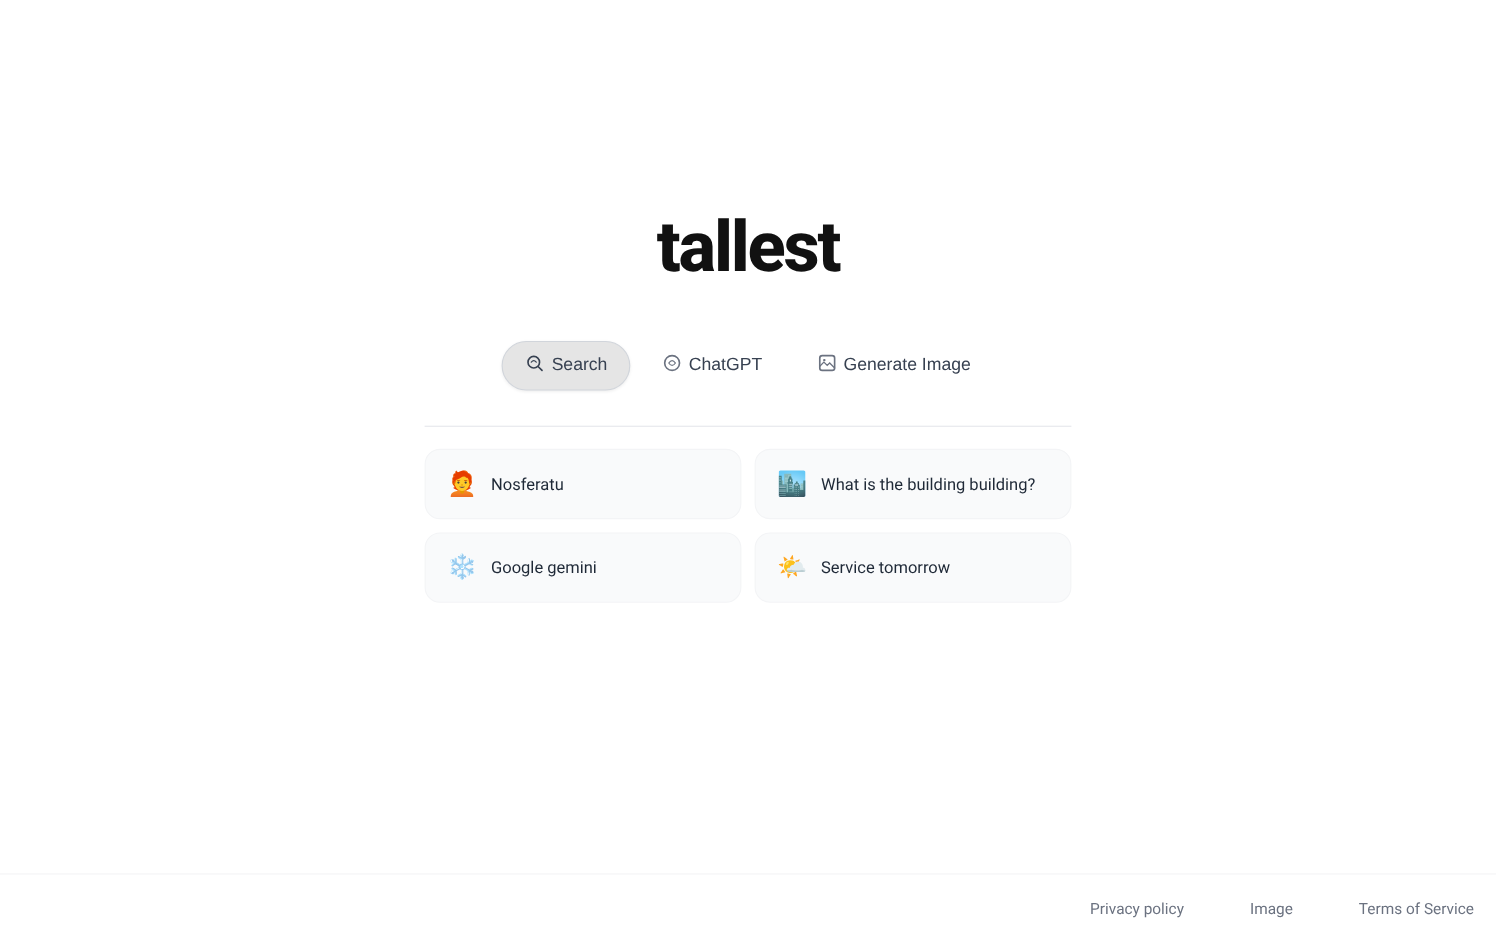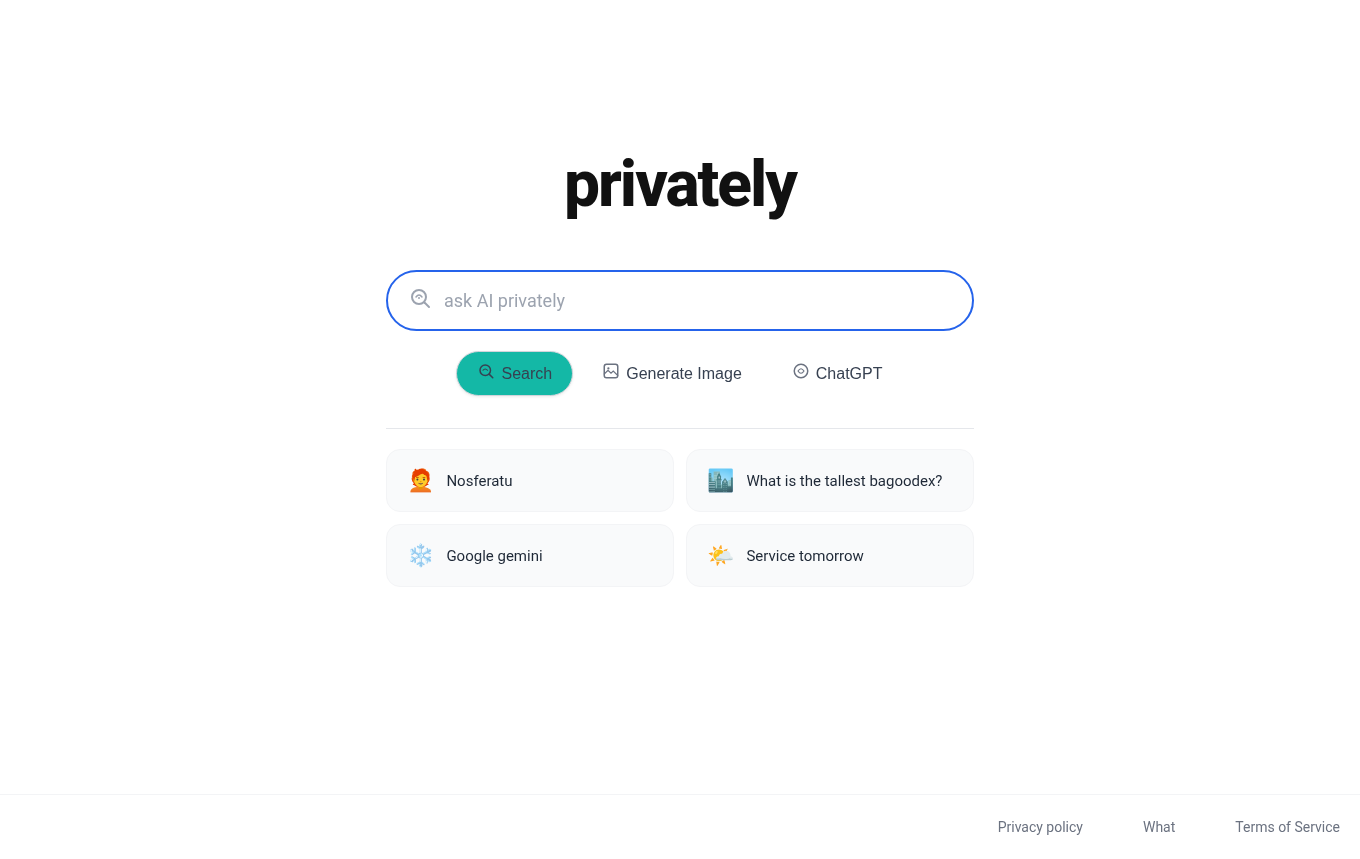--- a/index.html
+++ b/index.html
@@ -89,21 +89,21 @@
       font-weight: 500;
       cursor: pointer;
       border: 1.5px solid transparent;
       background: transparent;
       color: #374151;
       transition: all 0.15s;
     }
 
     .tab-item.active {
       border-color: #d1d5db;
-      background: #14b8a6;
+      background: #e5e5e5;
       box-shadow: 0 1px 3px rgba(0,0,0,0.08);
     }
 
     .tab-icon {
       font-size: 18px;
     }
 
     .popular-section {
       width: 100%;
       max-width: 588px;
@@ -167,94 +167,81 @@
       color: #6b7280;
       cursor: pointer;
       text-decoration: none;
     }
   </style>
 </head>
 <body>
 
 <div class="main-content">
 
-  <div class="logo">privately</div>
-
-  <div class="search-container">
-    <div class="search-bar">
-      <span class="search-icon-ai">
-        <svg width="24" height="24" viewBox="0 0 24 24" fill="none" xmlns="http://www.w3.org/2000/svg">
-          <circle cx="11" cy="11" r="7" stroke="#9ca3af" stroke-width="2"></circle>
-          <path d="M16.5 16.5L21 21" stroke="#9ca3af" stroke-width="2" stroke-linecap="round"></path>
-          <path d="M8 11 Q11 7 14 11" stroke="#9ca3af" stroke-width="1.5" fill="none" stroke-linecap="round"></path>
-          <circle cx="11" cy="12" r="1" fill="#9ca3af"></circle>
-        </svg>
-      </span>
-      <input class="search-input" type="text" placeholder="ask AI privately" style="">
-    </div>
-  </div>
+  <div class="logo">tallest</div>
+
 
   <div class="tab-bar">
     <button class="tab-item active">
       <span class="tab-icon">
         <svg width="18" height="18" viewBox="0 0 24 24" fill="none">
           <circle cx="11" cy="11" r="7" stroke="#374151" stroke-width="2"></circle>
           <path d="M16.5 16.5L21 21" stroke="#374151" stroke-width="2" stroke-linecap="round"></path>
           <path d="M8 11 Q11 7.5 14 11" stroke="#374151" stroke-width="1.5" fill="none" stroke-linecap="round"></path>
         </svg>
       </span>
       <span>Search</span>
     </button>
 
     <button class="tab-item">
       <span class="tab-icon">
         <svg width="18" height="18" viewBox="0 0 24 24" fill="none">
+          <circle cx="12" cy="12" r="9" stroke="#6b7280" stroke-width="2"></circle>
+          <path d="M8 12 Q12 6 16 12 Q12 18 8 12Z" stroke="#6b7280" stroke-width="1.5" fill="none"></path>
+        </svg>
+      </span>
+      <span>ChatGPT</span>
+    </button>
+
+    <button class="tab-item">
+      <span class="tab-icon">
+        <svg width="18" height="18" viewBox="0 0 24 24" fill="none">
           <rect x="3" y="3" width="18" height="18" rx="3" stroke="#6b7280" stroke-width="2"></rect>
           <circle cx="8.5" cy="8.5" r="1.5" fill="#6b7280"></circle>
           <path d="M3 16l5-5 4 4 3-3 6 6" stroke="#6b7280" stroke-width="1.5" fill="none" stroke-linecap="round"></path>
         </svg>
       </span>
       <span>Generate Image</span>
     </button>
-
-    <button class="tab-item">
-      <span class="tab-icon">
-        <svg width="18" height="18" viewBox="0 0 24 24" fill="none">
-          <circle cx="12" cy="12" r="9" stroke="#6b7280" stroke-width="2"></circle>
-          <path d="M8 12 Q12 6 16 12 Q12 18 8 12Z" stroke="#6b7280" stroke-width="1.5" fill="none"></path>
-        </svg>
-      </span>
-      <span>ChatGPT</span>
-    </button>
   </div>
 
   <div class="popular-section">
     <div class="popular-divider"></div>
 
     <div class="popular-grid">
       <div class="popular-card">
         <span class="popular-card-emoji">🧑‍🦰</span>
         <span class="popular-card-text">Nosferatu</span>
       </div>
 
       <div class="popular-card">
         <span class="popular-card-emoji">🏙️</span>
-        <span class="popular-card-text">What is the tallest bagoodex?</span>
+        <span class="popular-card-text">What is the building building?</span>
       </div>
 
       <div class="popular-card">
         <span class="popular-card-emoji">❄️</span>
         <span class="popular-card-text">Google gemini</span>
       </div>
 
       <div class="popular-card">
         <span class="popular-card-emoji">🌤️</span>
         <span class="popular-card-text">Service tomorrow</span>
       </div>
     </div>
   </div>
 </div>
 
 <footer>
   <a class="footer-link" href="#">Privacy policy</a>
-  <a class="footer-link" href="#">What</a>
+  <a class="footer-link" href="#">Image</a>
   <a class="footer-link" href="#">Terms of Service</a>
 </footer>
 
 </body></html>

